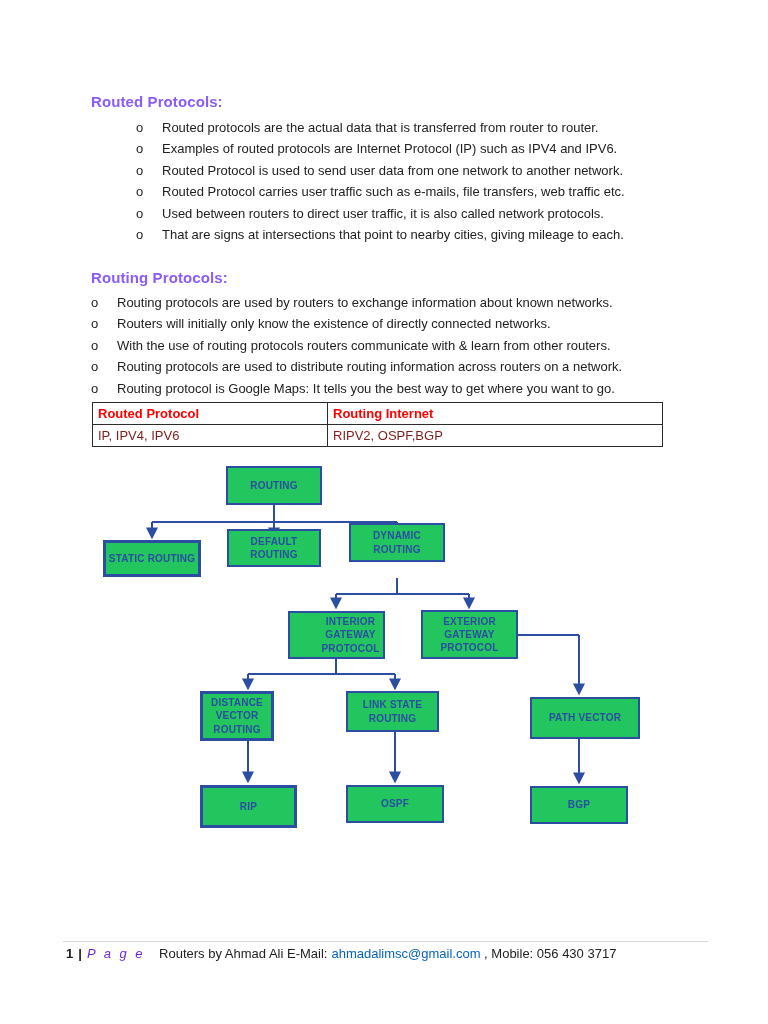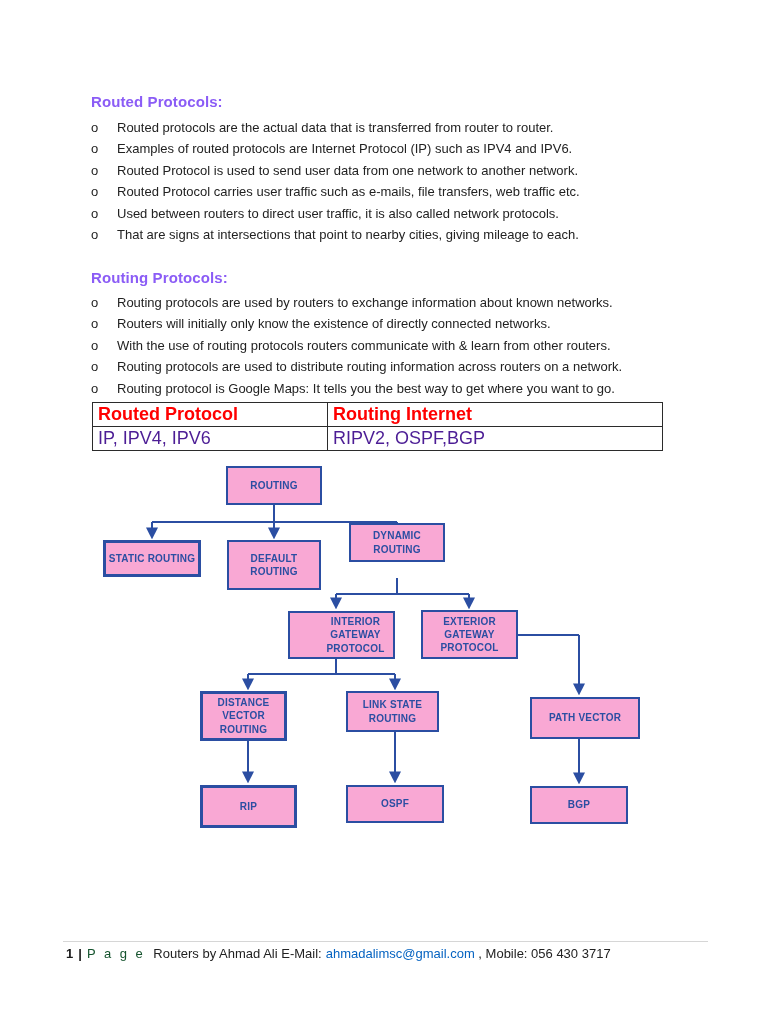--- a/index.html
+++ b/index.html
@@ -12,69 +12,69 @@
   }
   .heading {
     position:absolute; left:91px;
     color:#8b5cf6; font-size:15px; font-weight:700;
     letter-spacing:0.1px;
   }
   #heading-routed { top:93px; }
   #heading-routing { top:269px; }
 
   .bullet-list { position:absolute; left:91px; }
-  #bullet-list-1 { top:117px; }
+  #bullet-list-1 { top:117px;margin-left:45px; }
   #bullet-list-2 { top:292px; }
   .bullet-row { line-height:21.4px; white-space:nowrap; font-size:13px; color:#222222; }
   .bullet-marker { display:inline-block; width:26px; color:#222222; }
 
   table.proto-table {
     position:absolute; left:92px; top:402px;
     width:571px; border-collapse:collapse;
-    font-size:18px;
+    font-size:13px;
   }
   table.proto-table td {
     border:1.5px solid #2b2b2b;
     padding:1px 5px; height:19px;
     vertical-align:middle;
   }
   td.hdr { color:#FF0000; font-weight:700; }
-  td.cell { color:#4c1d95; }
+  td.cell { color:#7f1d1d; }
   td.c1 { width:224px; }
 
   #diagram { position:absolute; left:0; top:455px; width:700px; height:395px; }
   #diagram svg { position:absolute; left:0; top:0; }
   .node {
     position:absolute;
     border:2.5px solid #2B4EA2;
-    color:#2B4EA2; background:#f9a8d4;
+    color:#2B4EA2; background:#22c55e;
     font-weight:700; font-size:10px; line-height:1.32;
     display:flex; align-items:center; justify-content:center;
     text-align:center; letter-spacing:0.2px;
     box-sizing:border-box;
   }
   .nw { white-space:nowrap; }
   #node-routing        { left:226px; top:11px;  width:96px; height:39px; }
   #node-static         { left:103px; top:85px;  width:98px; height:37px; border-width:3px; }
-  #node-default        { left:227px; top:85px;  width:94px; height:50px; }
+  #node-default        { left:227px; top:74px;  width:94px; height:38px; }
   #node-dynamic        { left:349px; top:68px;  width:96px; height:39px; }
-  #node-interior       { left:288px; top:156px; width:107px; height:48px;padding-left:28px; }
+  #node-interior       { left:288px; top:156px; width:97px; height:48px;padding-left:28px; }
   #node-exterior       { left:421px; top:155px; width:97px; height:49px; }
-  #node-distance       { left:200px; top:236px; width:87px; height:50px; border-width:3px; }
+  #node-distance       { left:200px; top:236px; width:74px; height:50px; border-width:3px; }
   #node-linkstate      { left:346px; top:236px; width:93px; height:41px; }
   #node-pathvector     { left:530px; top:242px; width:110px; height:42px; }
   #node-rip            { left:200px; top:330px; width:97px; height:43px; border-width:3px; }
   #node-ospf           { left:346px; top:330px; width:98px; height:38px; }
   #node-bgp            { left:530px; top:331px; width:98px; height:38px; }
 
   #footer-rule { position:absolute; left:63px; top:941px; width:645px; height:1px; background:#d6d6d6; }
   #footer { position:absolute; left:66px; top:946px; font-size:13px; color:#222222; white-space:nowrap; }
   .pg-num  { font-weight:700; color:#1a1a1a; }
   .pg-sep  { font-weight:700; margin:0 5px; color:#1a1a1a; }
-  .pg-word { color:#14532d; letter-spacing:2.5px; margin-right:8px; }
+  .pg-word { color:#6d28d9; letter-spacing:2.5px; margin-right:14px;font-style:italic; }
   .email-link { color:#0563C1; margin-left:4px; cursor:pointer; }
 </style>
 </head>
 <body>
 
 <div class="heading" id="heading-routed">Routed Protocols:</div>
 <div class="bullet-list" id="bullet-list-1">
   <div class="bullet-row"><span class="bullet-marker">o</span><span>Routed protocols are the actual data that is transferred from router to router.</span></div>
   <div class="bullet-row"><span class="bullet-marker">o</span><span>Examples of routed protocols are Internet Protocol (IP) such as IPV4 and IPV6.</span></div>
   <div class="bullet-row"><span class="bullet-marker">o</span><span>Routed Protocol is used to send user data from one network to another network.</span></div>

